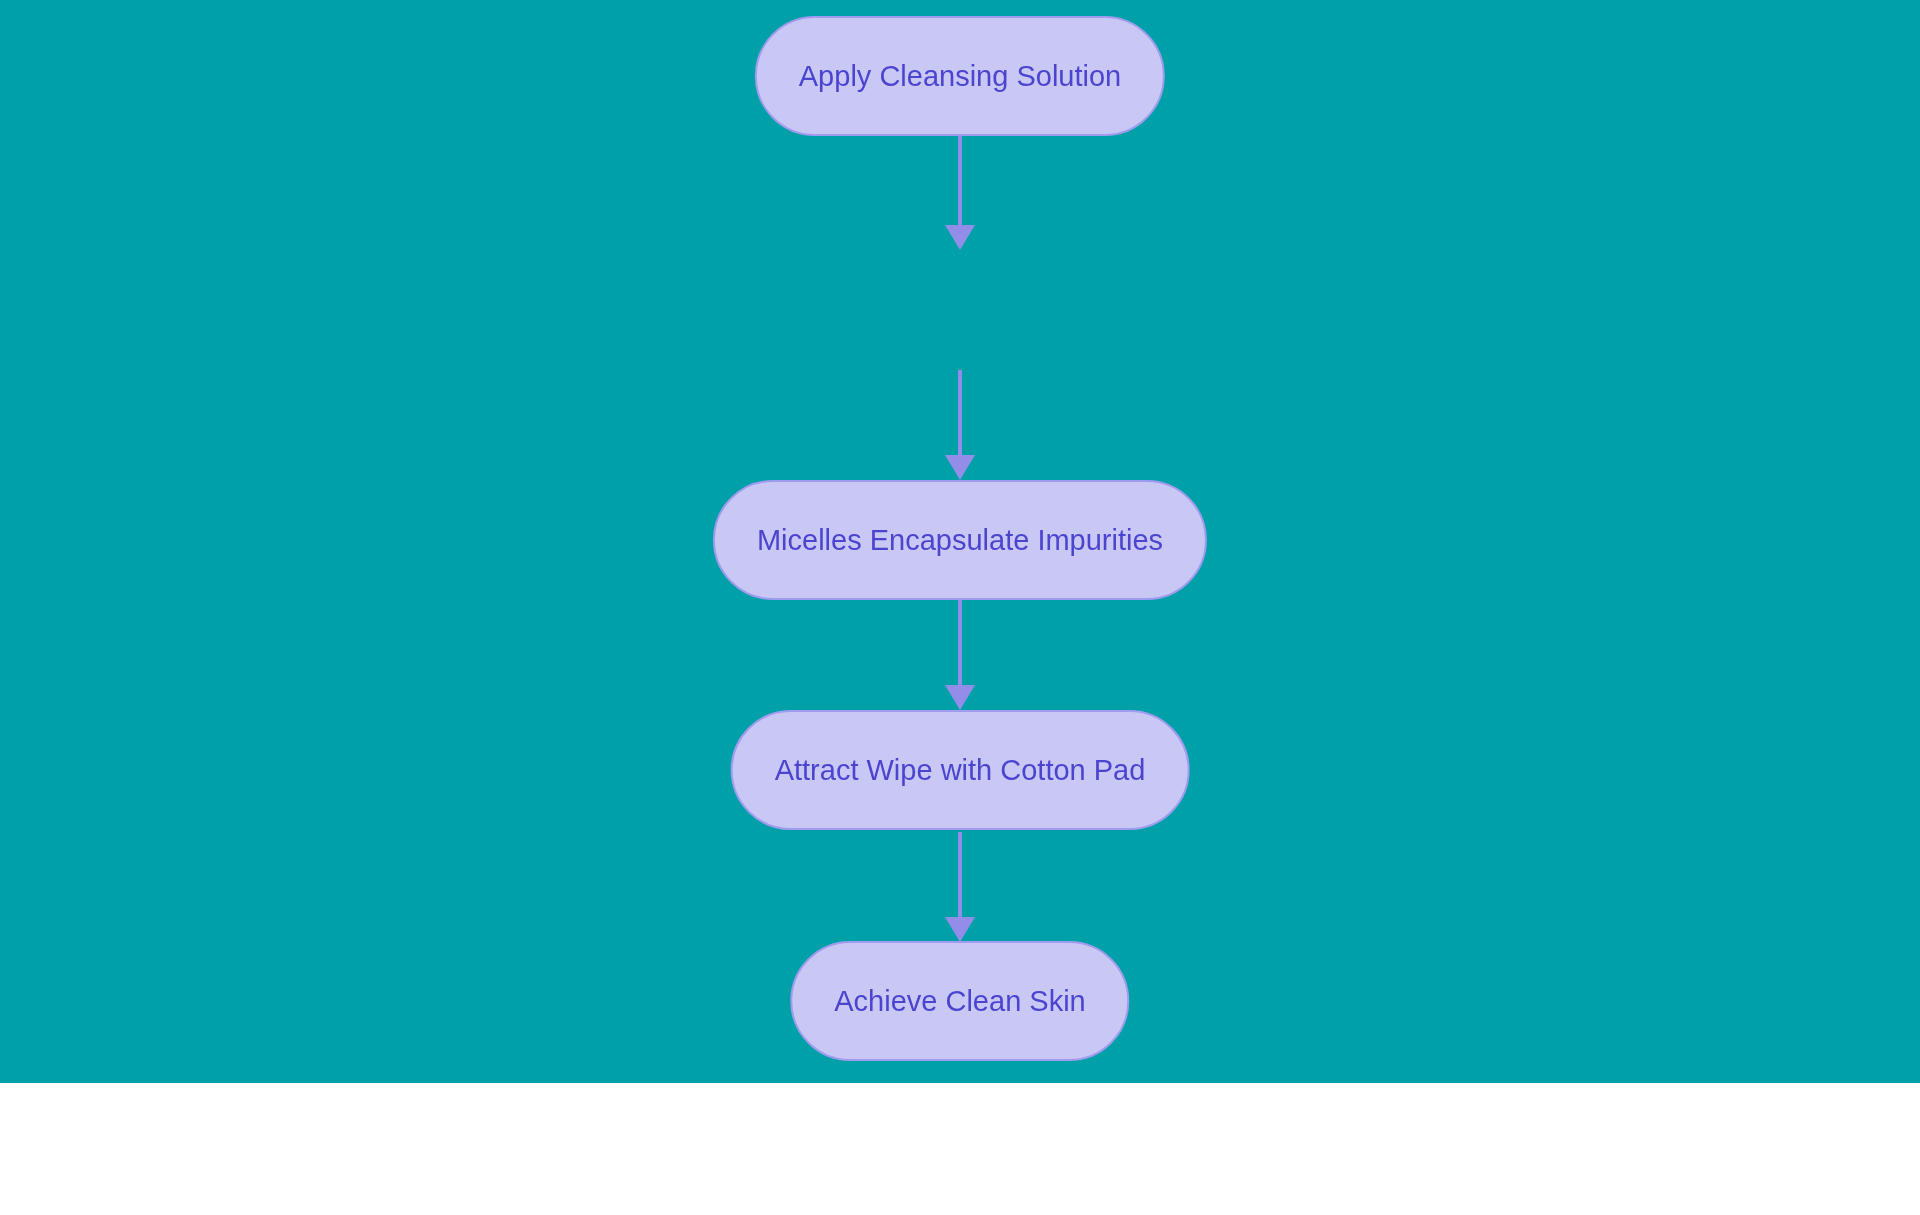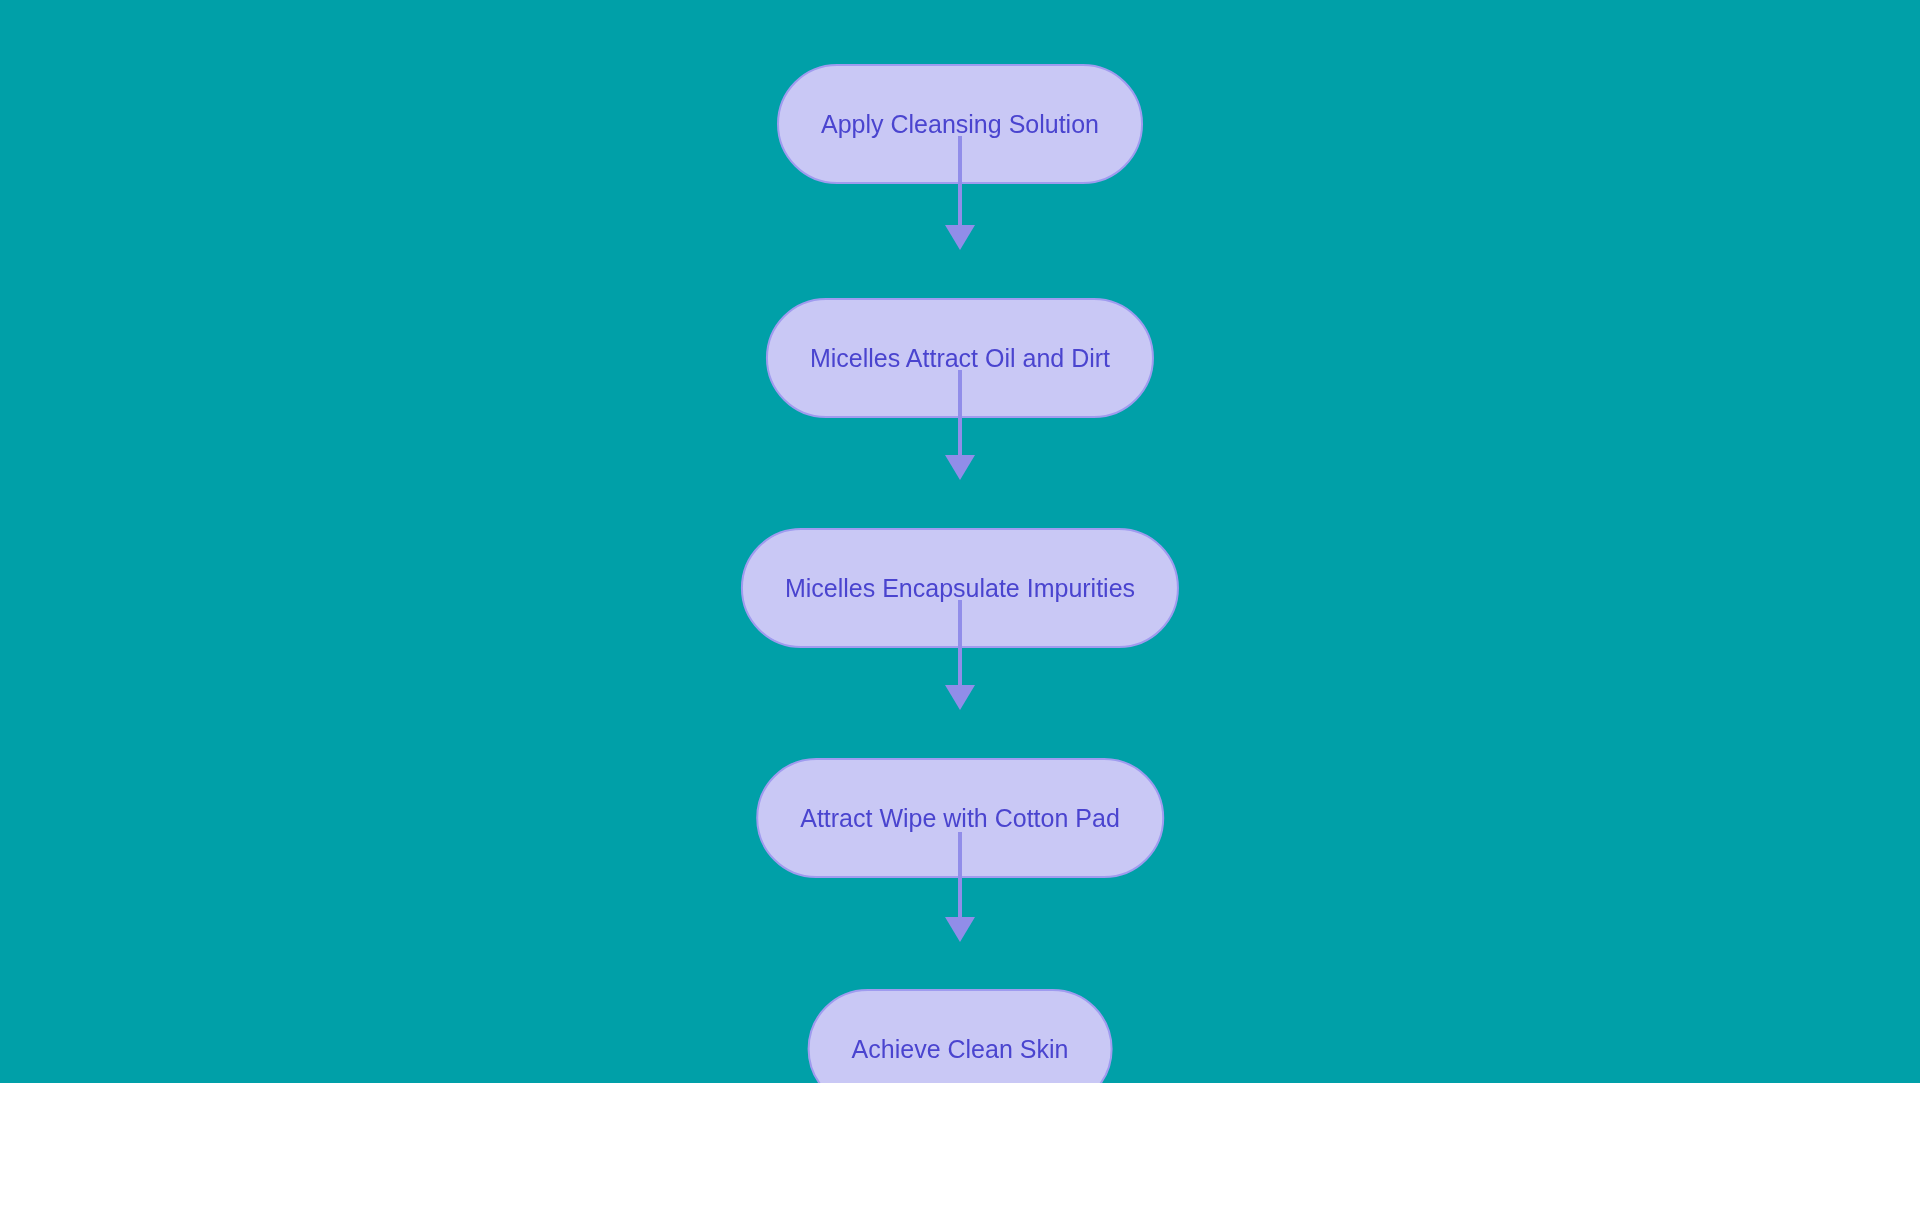--- a/index.html
+++ b/index.html
@@ -32,24 +32,23 @@
     transform: translateX(-50%);
     height: 120px;
     display: flex;
     align-items: center;
     justify-content: center;
     padding: 0 42px;
     background: var(--node-fill);
     border: 2px solid var(--node-border);
     border-radius: 62px;
     color: var(--node-text);
-    font-size: 25px;
+    font-size: 29px;
     font-weight: 500;
     white-space: nowrap;
-    margin-top: 48px;
   }
   .node-1 { top: 16px; }
   .node-2 { top: 250px; }
   .node-3 { top: 480px; }
   .node-4 { top: 710px; }
   .node-5 { top: 941px; }
   .connector {
     position: absolute;
     left: 50%;
     transform: translateX(-50%);
@@ -86,23 +85,20 @@
 
   <div class="node node-1">
     <span>Apply Cleansing Solution</span>
   </div>
 
   <div class="connector connector-1">
     <div class="stem"></div>
     <div class="arrowhead"></div>
   </div>
 
-  <div class="node node-2">
-    <span>Micelles Attract Oil and Dirt</span>
-  </div>
 
   <div class="connector connector-2">
     <div class="stem"></div>
     <div class="arrowhead"></div>
   </div>
 
   <div class="node node-3">
     <span>Micelles Encapsulate Impurities</span>
   </div>
 

